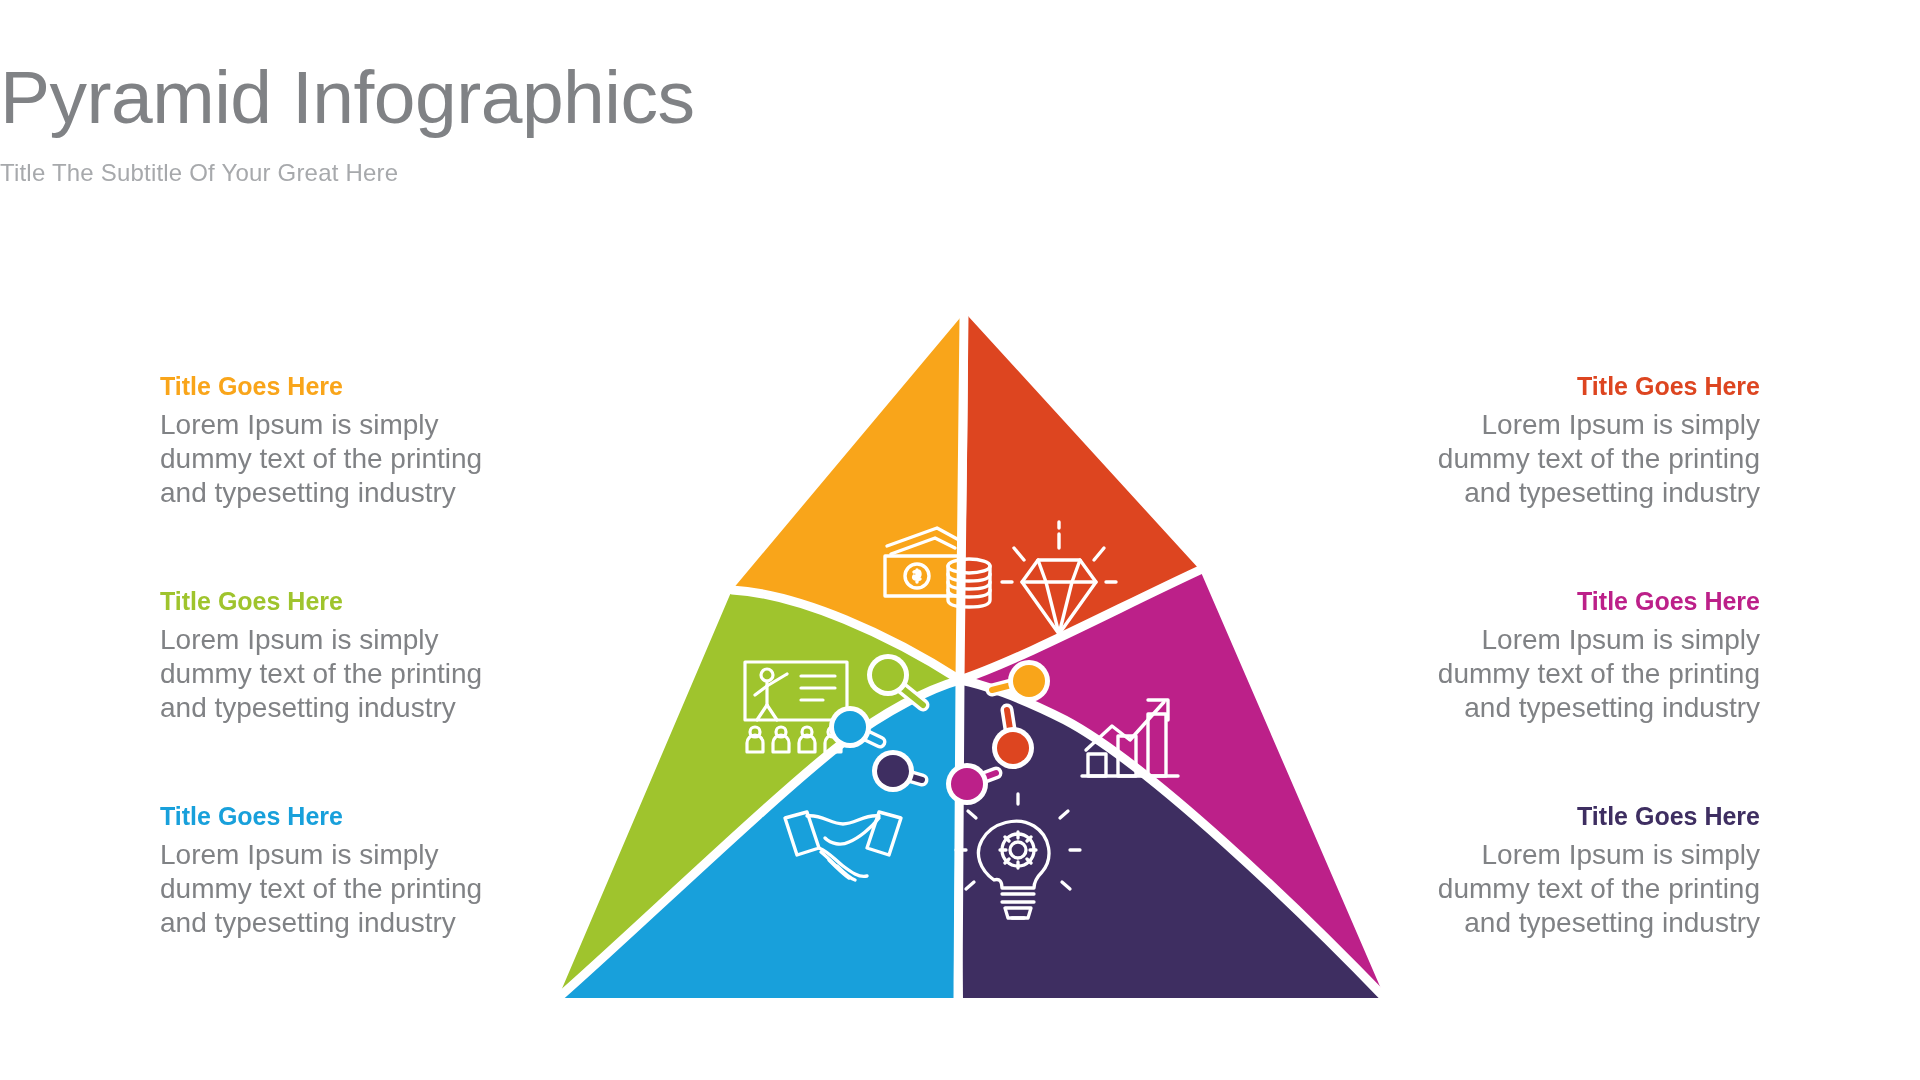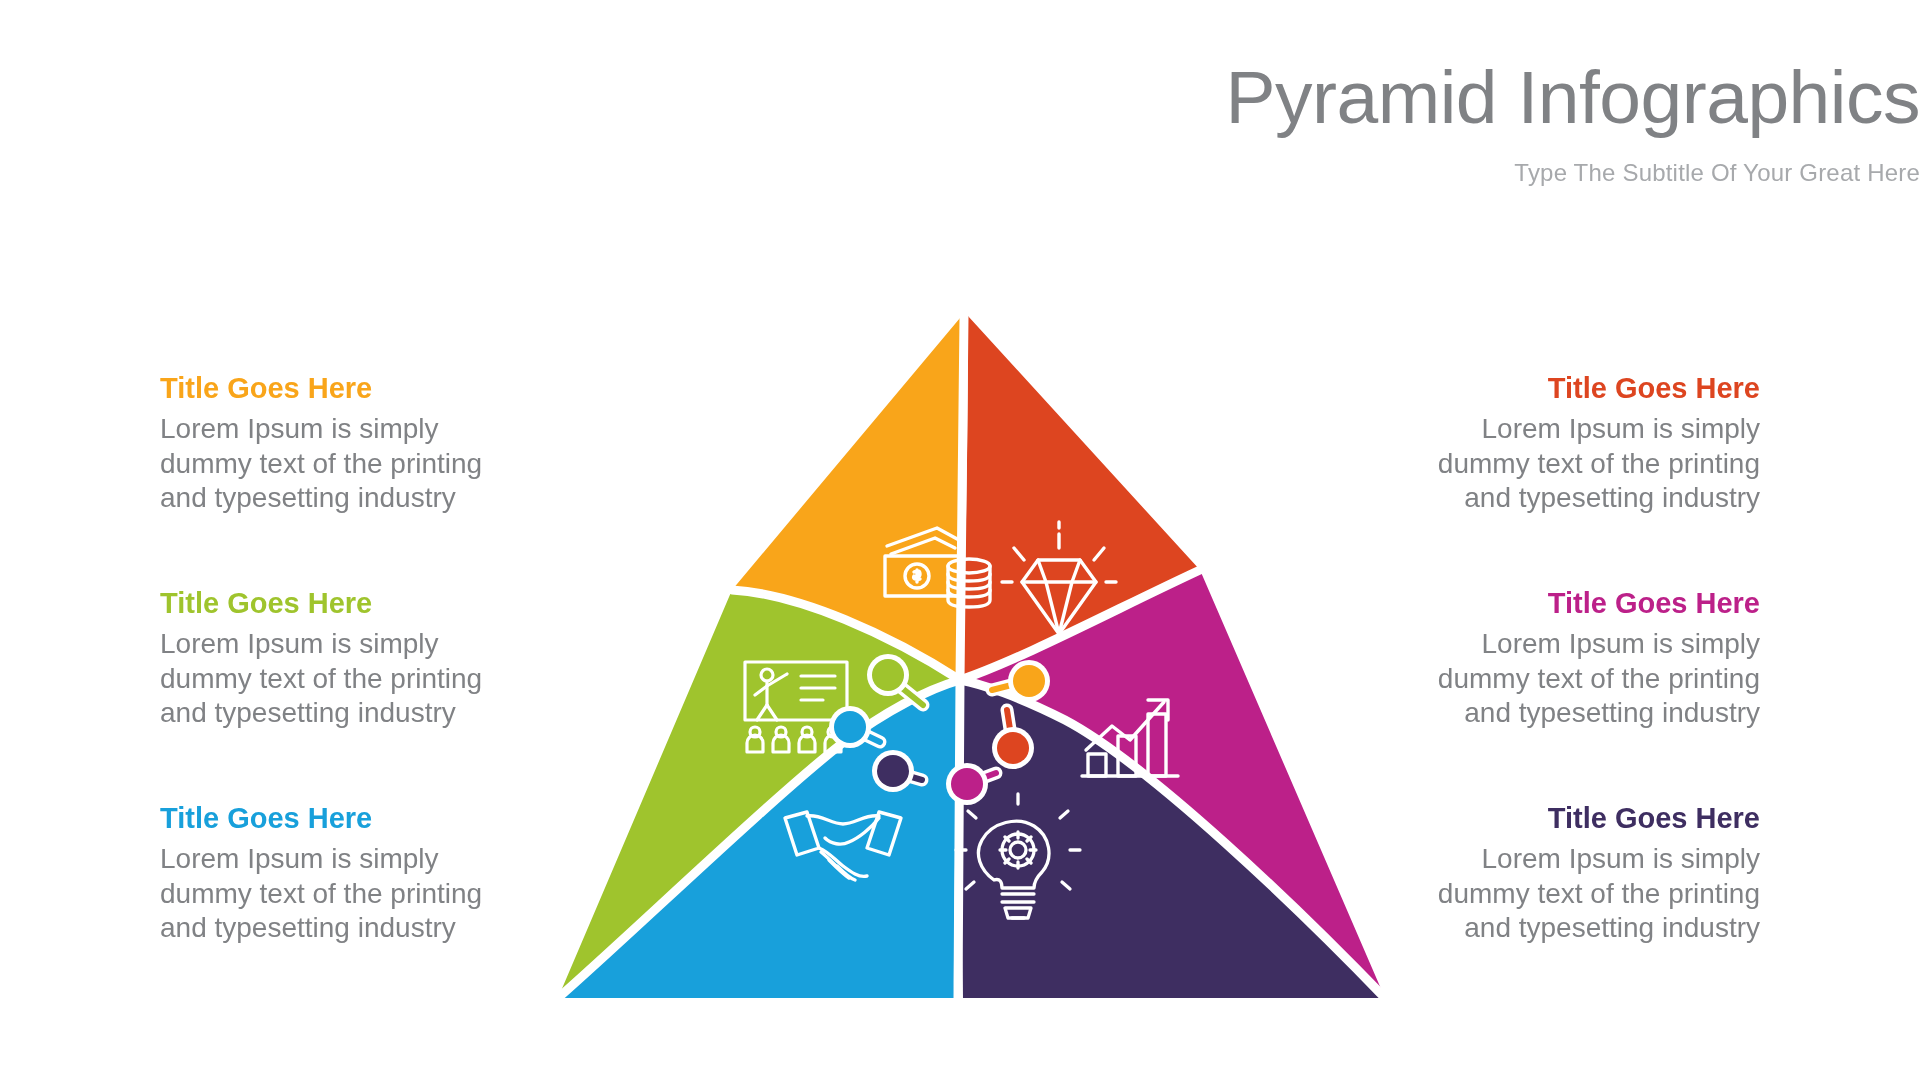--- a/index.html
+++ b/index.html
@@ -21,21 +21,21 @@
     inset: 0;
     background: #ffffff;
   }
 
   
   .header {
     position: absolute;
     top: 58px;
     left: 0;
     width: 1920px;
-    text-align: right;
+    text-align: left;
   }
   .main-title {
     font-size: 75px;
     font-weight: 400;
     color: #808285;
     letter-spacing: -0.5px;
     line-height: 1.05;
     margin: 0;
   }
   .main-subtitle {
@@ -48,21 +48,21 @@
 
   
   .txt-block {
     position: absolute;
     width: 330px;
   }
   .txt-block.left  { left: 160px;  text-align: left; }
   .txt-block.right { right: 160px; text-align: right; }
 
   .txt-title {
-    font-size: 29px;
+    font-size: 25px;
     font-weight: bold;
     margin: 0 0 7px 0;
     line-height: 1.15;
   }
   .txt-body {
     font-size: 28px;
     color: #808285;
     line-height: 1.22;
     margin: 0;
   }
@@ -81,21 +81,21 @@
   }
   .pyramid-svg { display: block; width: 860px; height: 730px; }
 </style>
 </head>
 <body>
 
 <div class="slide">
 
   <div class="header">
     <h1 class="main-title" style="color: rgb(128, 130, 133);">Pyramid Infographics</h1>
-    <p class="main-subtitle" style="color: rgb(167, 169, 172);">Type The Subtitle Of Your Great Here</p>
+    <p class="main-subtitle" style="color: rgb(167, 169, 172);">Title The Subtitle Of Your Great Here</p>
   </div>
 
   <div class="txt-block left row-1">
     <p class="txt-title" style="color: rgb(249, 165, 26);">Title Goes Here</p>
     <p class="txt-body" style="color: rgb(128, 130, 133);">Lorem Ipsum is simply dummy text of the printing and typesetting industry</p>
   </div>
 
   <div class="txt-block left row-2">
     <p class="txt-title" style="color: rgb(159, 196, 45);">Title Goes Here</p>
     <p class="txt-body" style="color: rgb(128, 130, 133);">Lorem Ipsum is simply dummy text of the printing and typesetting industry</p>

